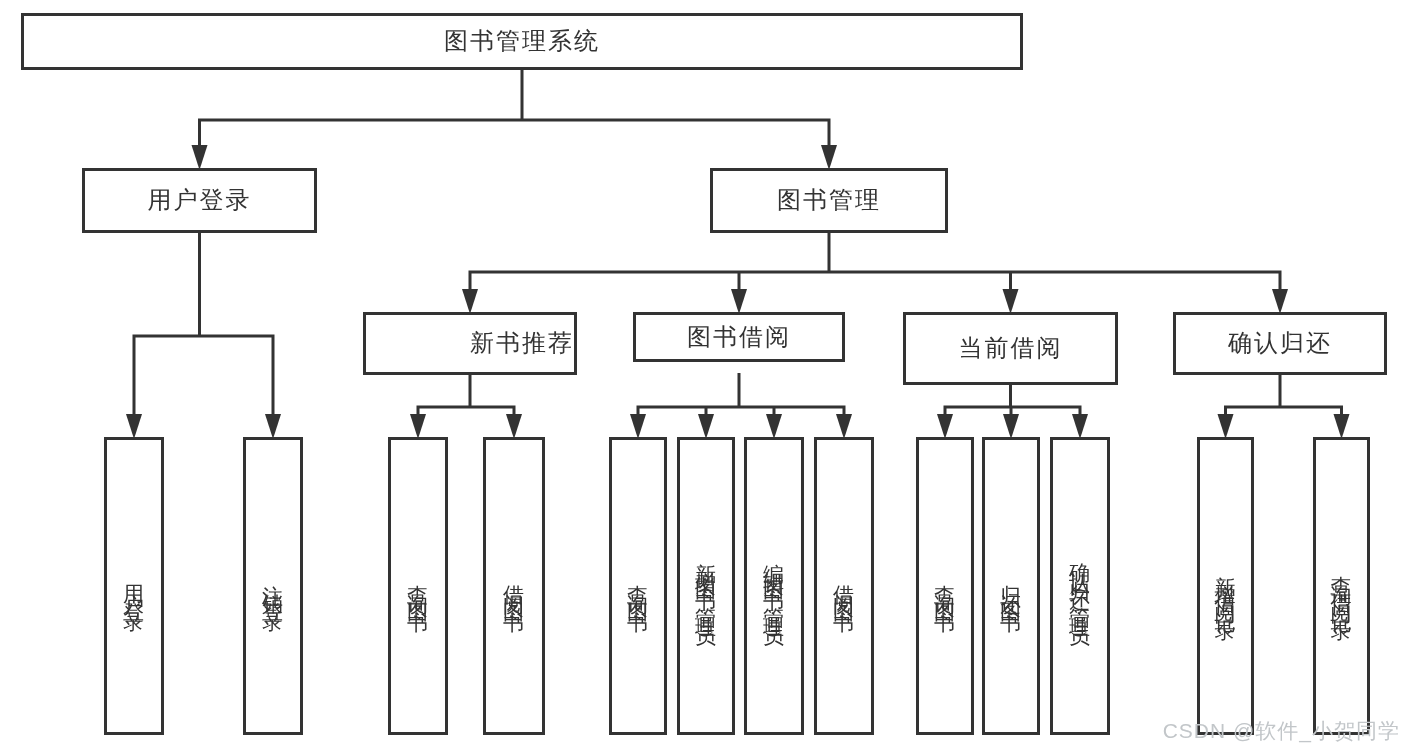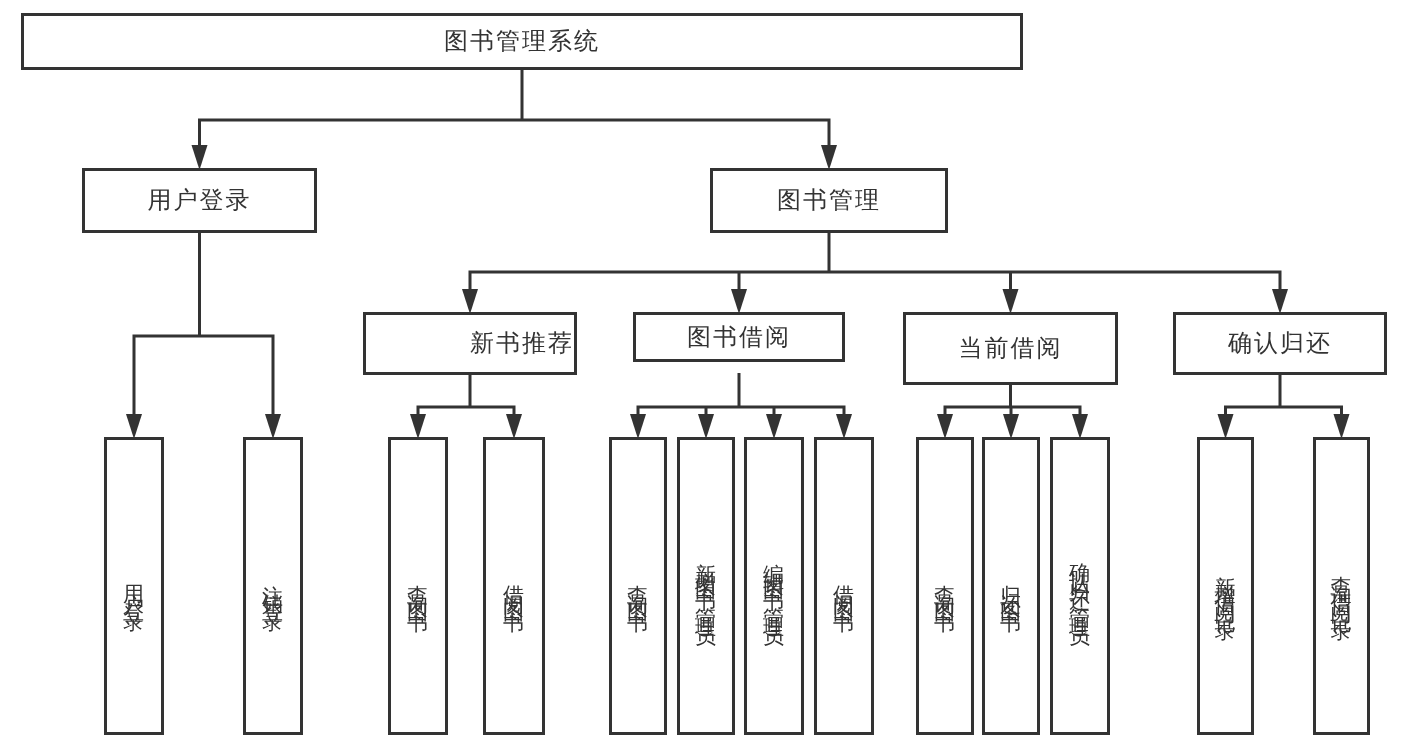--- a/index.html
+++ b/index.html
@@ -150,13 +150,14 @@
       <div class="node vertical" style="left: 1050px; top: 437px; width: 60px; height: 298px;">
         <span class="label">确认归还（管理员）</span>
       </div>
       <div class="node vertical" style="left: 1197px; top: 437px; width: 57px; height: 298px;">
         <span class="label">新增借阅记录</span>
       </div>
       <div class="node vertical" style="left: 1313px; top: 437px; width: 57px; height: 298px;">
         <span class="label">查询借阅记录</span>
       </div>
     </div>
+  <div class="watermark">CSDN @软件_小贺同学</div>
 </div>
 
 </body></html>

